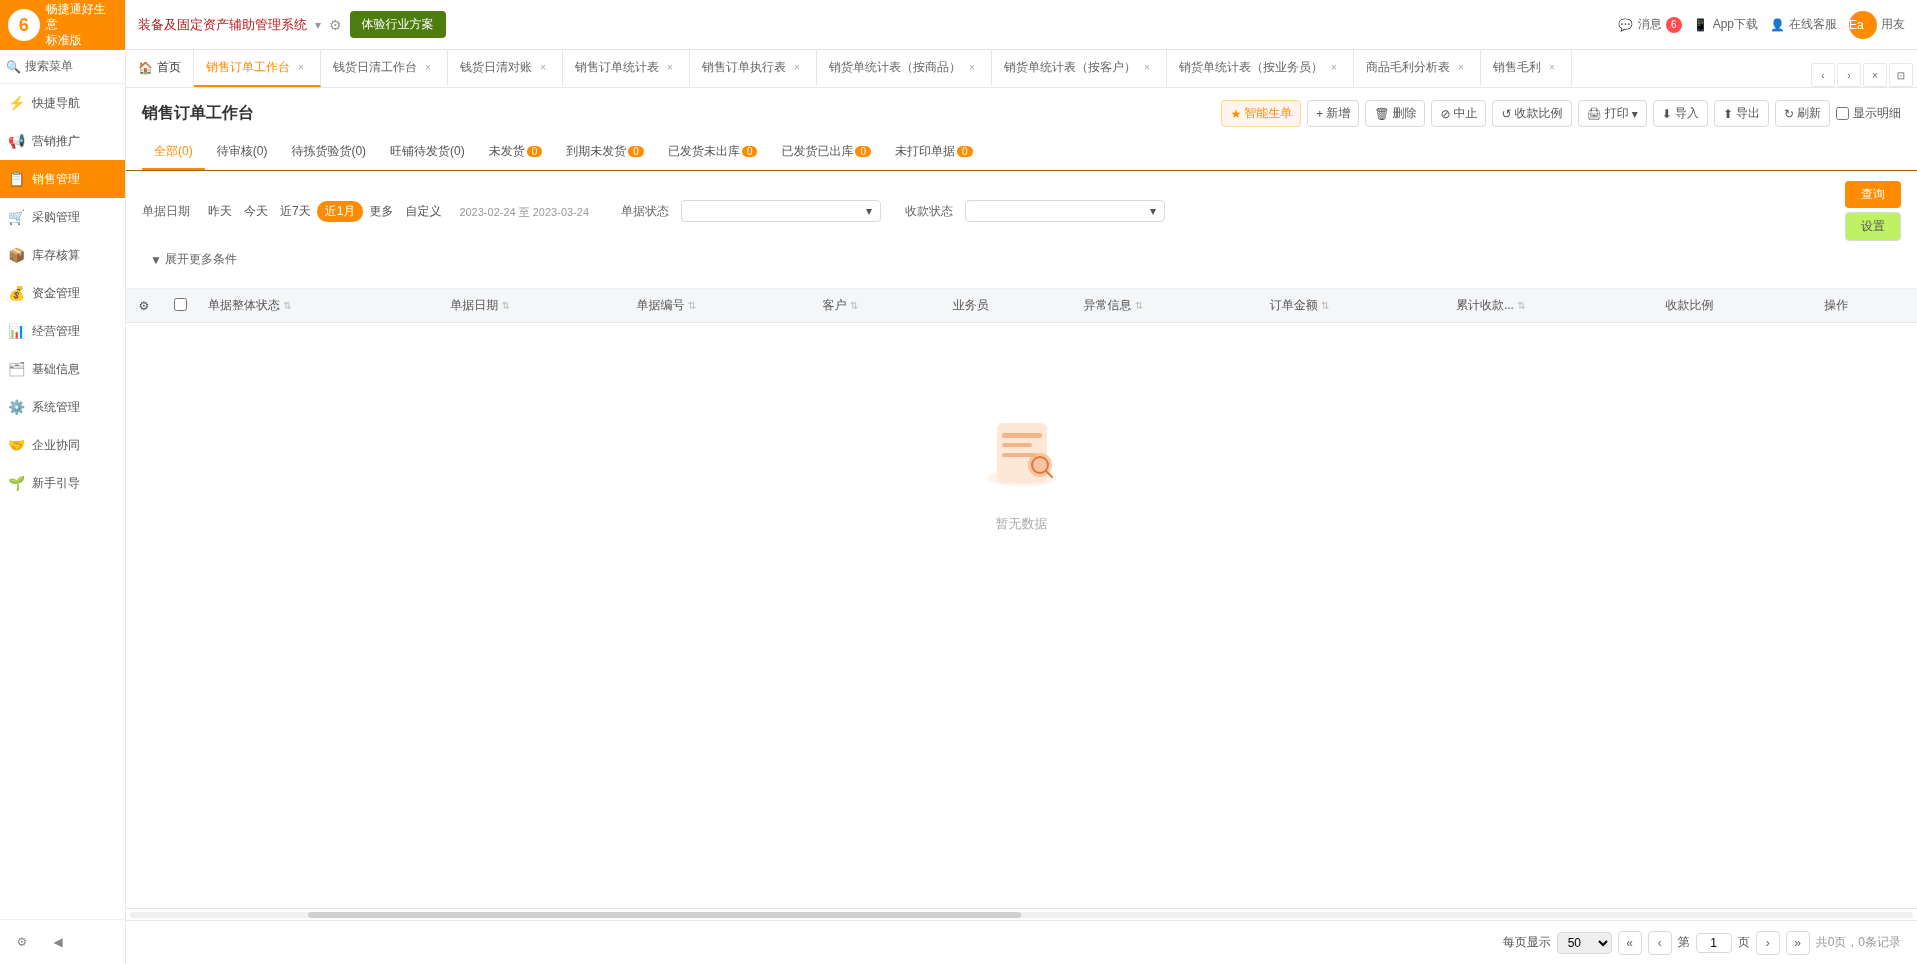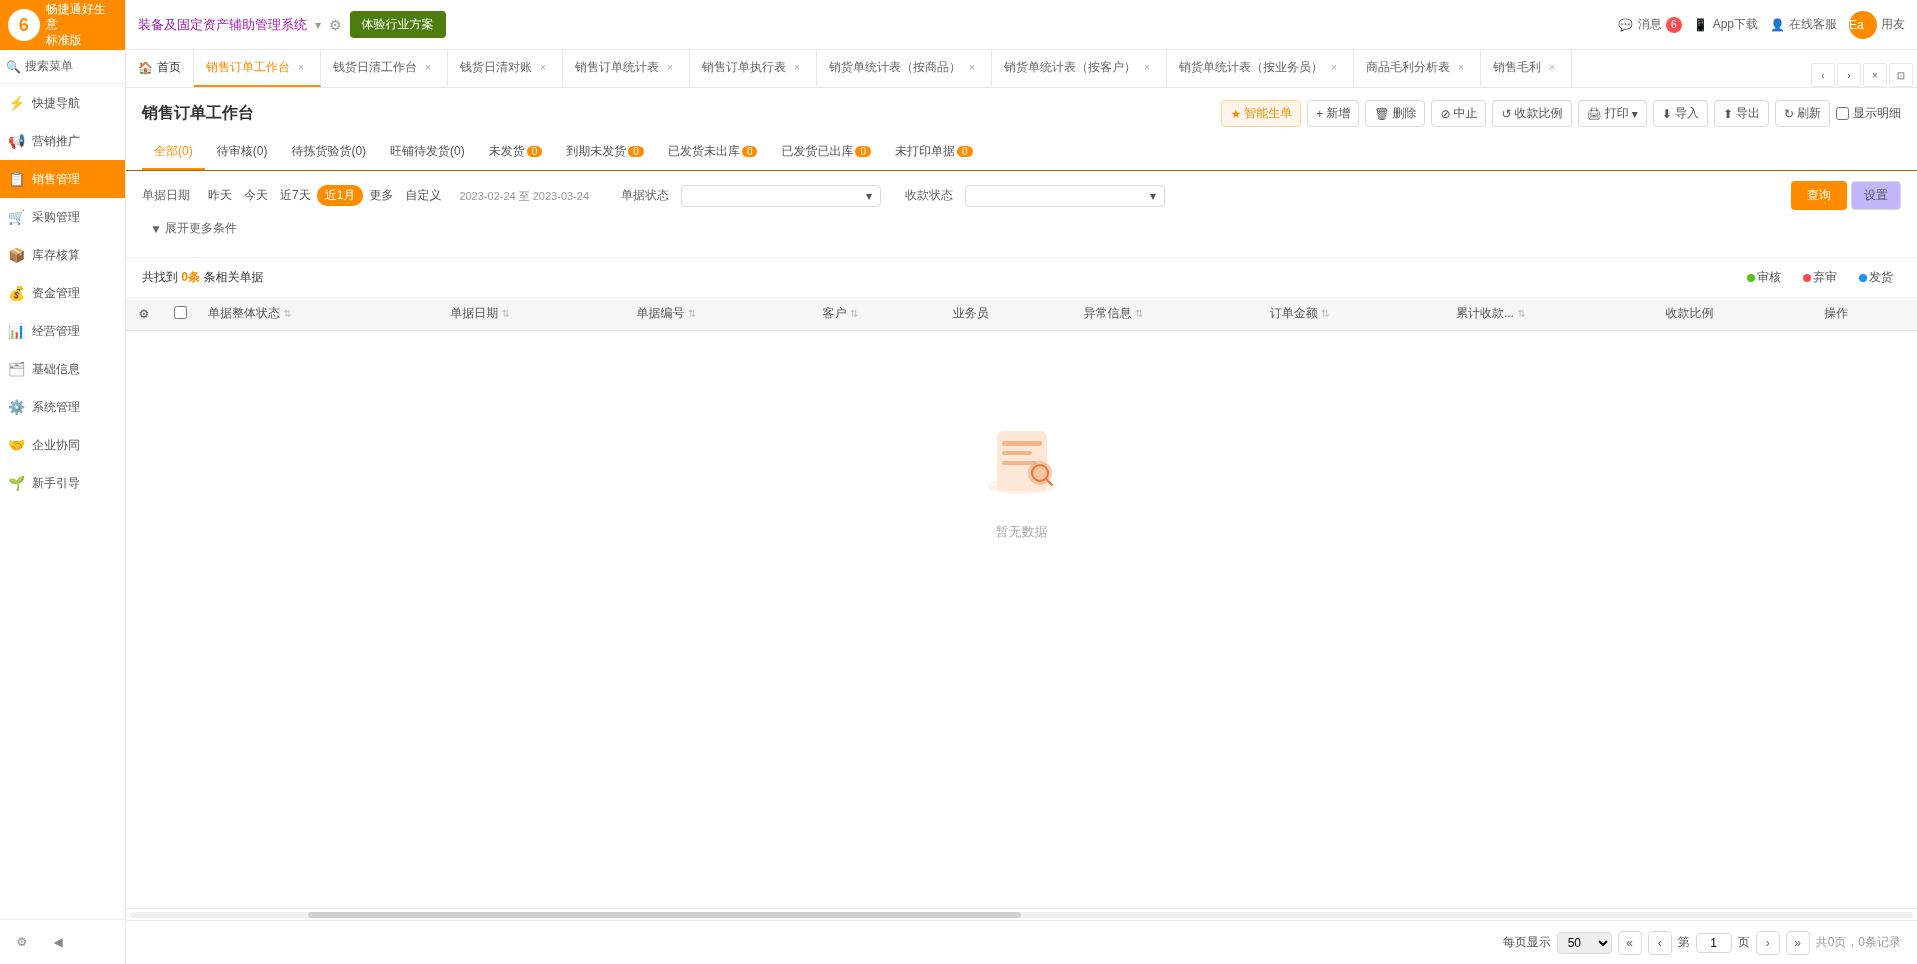--- a/index.html
+++ b/index.html
@@ -62,21 +62,21 @@
     .filterbar { padding: 10px 16px; background: white; border-bottom: 1px solid #f0f0f0; flex-shrink: 0; }
     .filter-row { display: flex; align-items: center; gap: 12px; margin-bottom: 6px; flex-wrap: wrap; }
     .filter-label { color: #666; font-size: 12px; white-space: nowrap; }
     .date-shortcuts { display: flex; align-items: flex-end; }
     .date-shortcut { padding: 2px 6px; cursor: pointer; font-size: 12px; color: #555; border-radius: 2px; }
     .date-shortcut.active { background: #ff8c00; color: white; border-radius: 10px; padding: 2px 8px; }
     .date-range { font-size: 11px; color: #999; margin-top: 2px; }
     .filter-select { display: flex; align-items: center; border: 1px solid #d9d9d9; border-radius: 4px; padding: 3px 8px; min-width: 160px; cursor: pointer; background: white; color: #555; font-size: 12px; justify-content: space-between; }
     .expand-btn { display: flex; align-items: center; gap: 3px; color: #666; cursor: pointer; font-size: 12px; padding: 4px 8px; }
     .query-btn { background: #ff8c00; color: white; border: none; padding: 5px 16px; border-radius: 4px; cursor: pointer; font-size: 12px; }
-    .setting-btn { background: #c4b5fd; color: #555; border: 1px solid #d9d9d9; padding: 5px 12px; border-radius: 4px; cursor: pointer; font-size: 12px; }
+    .setting-btn { background: #bef264; color: #555; border: 1px solid #d9d9d9; padding: 5px 12px; border-radius: 4px; cursor: pointer; font-size: 12px; }
 
     
     .table-area { flex: 1; overflow: auto; background: white; }
     .table-header { display: flex; align-items: center; justify-content: space-between; padding: 8px 16px; flex-shrink: 0; }
     .table-actions-right { display: flex; align-items: center; gap: 6px; }
     .small-action-btn { display: flex; align-items: center; gap: 2px; padding: 3px 8px; font-size: 12px; color: #555; cursor: pointer; }
     .small-action-btn .dot { width: 8px; height: 8px; border-radius: 50%; }
     .dot-green { background: #52c41a; }
     .dot-red { background: #ff4d4f; }
     .dot-blue { background: #1890ff; }
@@ -169,21 +169,21 @@
 
   <div class="sidebar-bottom">
     <div class="sidebar-bottom-btn">⚙</div>
     <div class="sidebar-bottom-btn">◀</div>
   </div>
 </div>
 
 <div class="main">
 
   <div class="topbar">
-    <span style="font-size:13px;color:#a21caf;">装备及固定资产辅助管理系统</span>
+    <span style="font-size:13px;color:#b91c1c;">装备及固定资产辅助管理系统</span>
     <span style="color:#999;cursor:pointer;">▾</span>
     <span style="color:#999;cursor:pointer;font-size:14px;">⚙</span>
     <button class="topbar-btn-orange">体验行业方案</button>
     <div style="flex:1;"></div>
     <div class="topbar-right">
       <div class="topbar-right-item">
         <span>💬</span>
         <span>消息</span>
         <span class="badge">6</span>
       </div>
@@ -354,54 +354,33 @@
           <span class="filter-label" style="margin-left:20px;">单据状态</span>
           <div class="filter-select" style="width:200px;">
             <span>&nbsp;</span>
             <span>▾</span>
           </div>
           <span class="filter-label" style="margin-left:12px;">收款状态</span>
           <div class="filter-select" style="width:200px;">
             <span>&nbsp;</span>
             <span>▾</span>
           </div>
-          <div style="display:flex;gap:4px;margin-left:auto;">
+          <div style="display:flex;flex-direction:column;gap:4px;margin-left:auto;">
             <button class="query-btn">查询</button>
             <button class="setting-btn">设置</button>
           </div>
         </div>
         <div class="filter-row">
           <div class="expand-btn">
             <span>▼</span>
             <span>展开更多条件</span>
           </div>
         </div>
       </div>
 
-      <div class="table-header">
-        <div>
-          <span>共找到</span>
-          <span style="color:#ff8c00;font-weight:600;">0条</span>
-          <span>条相关单据</span>
-        </div>
-        <div class="table-actions-right">
-          <div class="small-action-btn">
-            <span class="dot dot-green"></span>
-            <span>审核</span>
-          </div>
-          <div class="small-action-btn">
-            <span class="dot dot-red"></span>
-            <span>弃审</span>
-          </div>
-          <div class="small-action-btn">
-            <span class="dot dot-blue"></span>
-            <span>发货</span>
-          </div>
-        </div>
-      </div>
 
       <div class="table-area">
         <table>
           <thead>
             <tr>
               <th class="th-setting">⚙</th>
               <th class="th-checkbox">
                 <input type="checkbox" style="">
               </th>
               <th>

